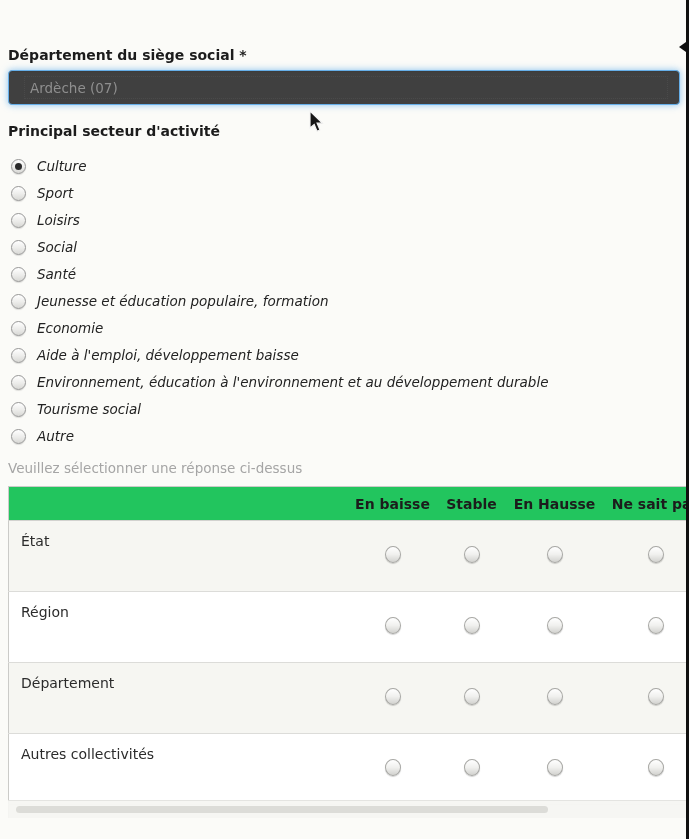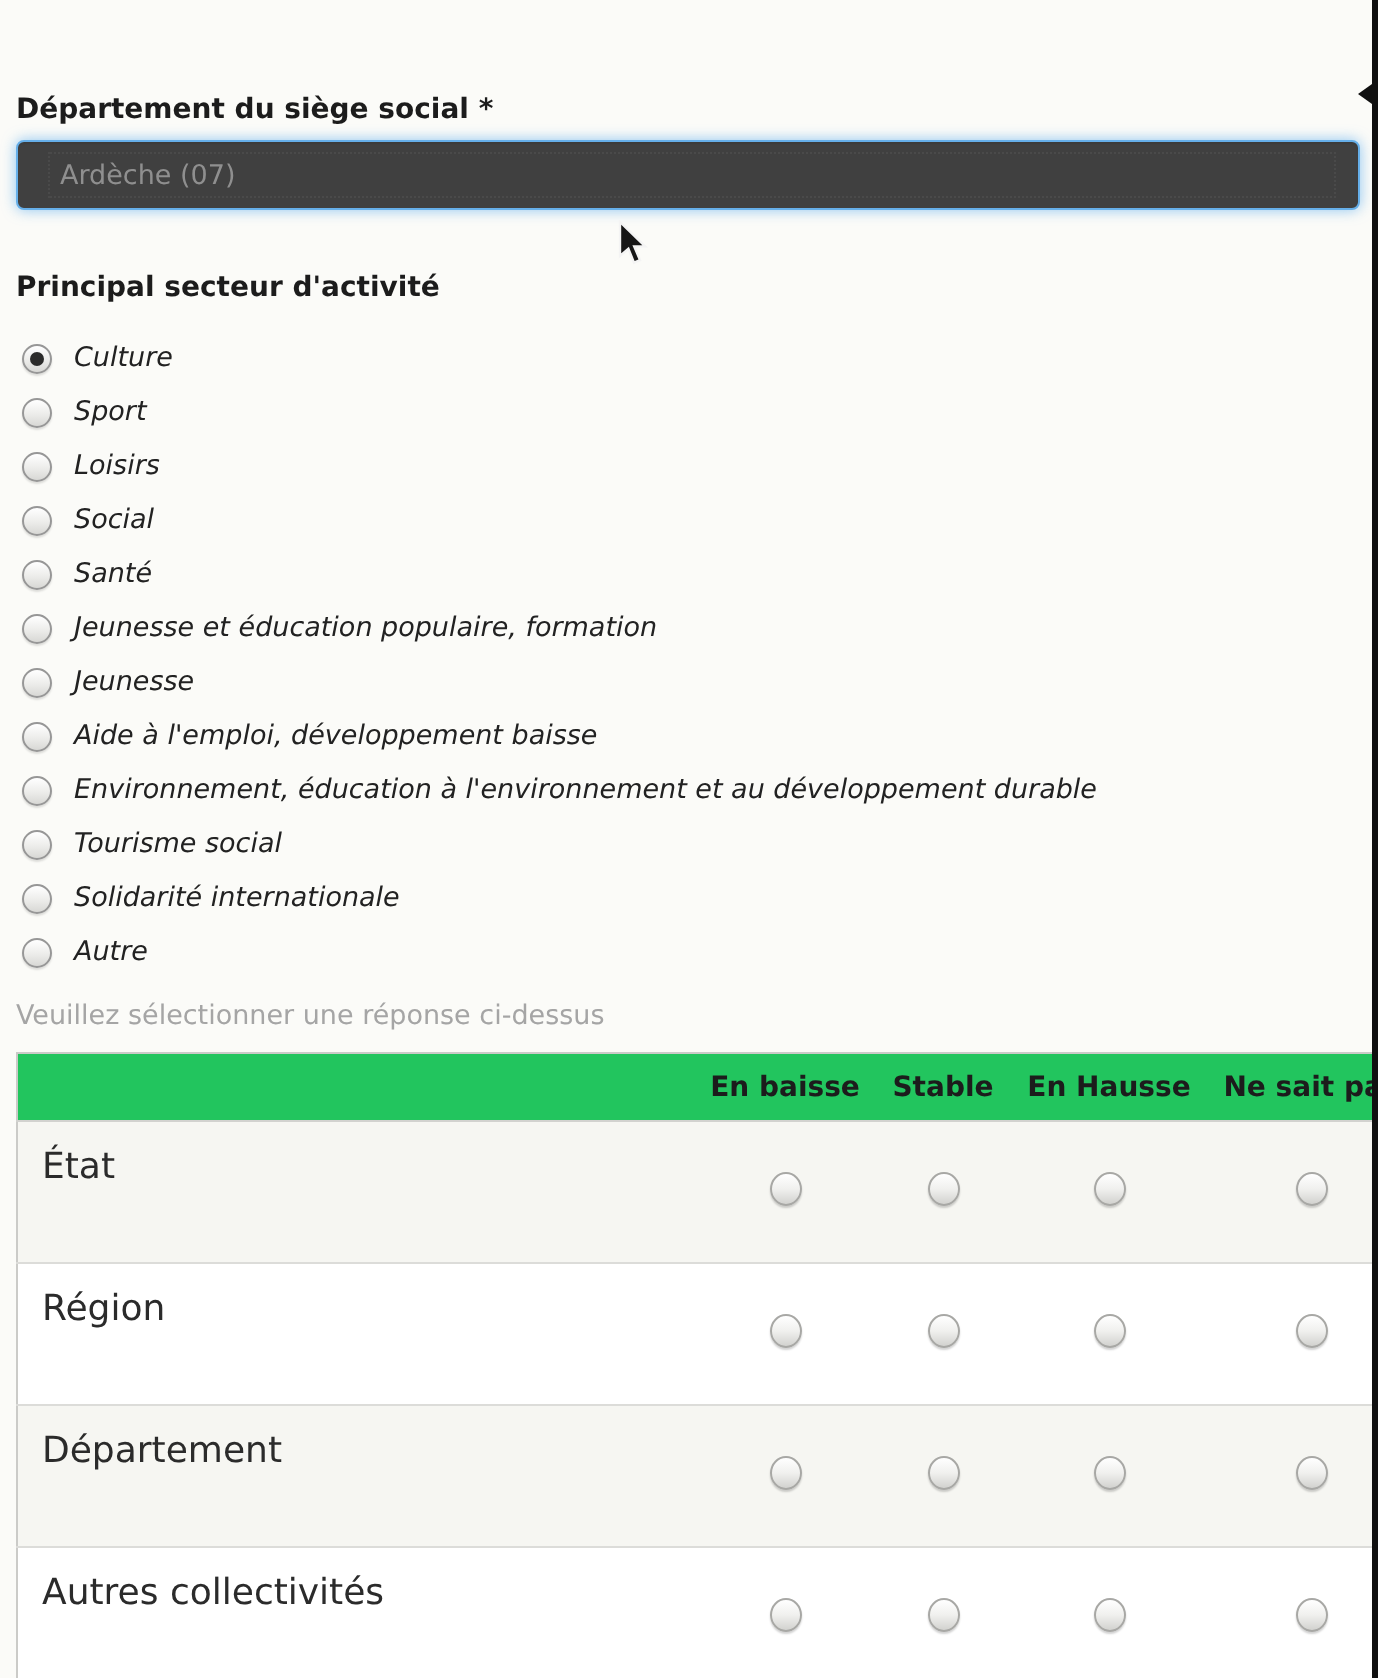--- a/index.html
+++ b/index.html
@@ -10,21 +10,21 @@
     color:#222;
     -webkit-font-smoothing:antialiased;
   }
   .content{position:absolute;top:0;left:0;width:689px;}
 
   .field-label{
     font-size:14px;font-weight:bold;color:#1c1c1c;
     margin:0 0 0 8px;line-height:16px;
   }
   .lbl-dept{padding-top:9px;margin-top:38px;}
-  .lbl-sector{margin-top:31px;}
+  .lbl-sector{margin-top:18px;}
 
   
   .select-box{
     position:relative;margin:7px 0 0 8px;width:670px;height:33px;
     background:#404040;border:1px solid #66afe9;border-radius:4px;
     box-shadow:0 0 7px rgba(82,168,236,.65), inset 0 1px 1px rgba(0,0,0,.07);
     cursor:pointer;
   }
   .select-inner{
     position:absolute;left:15px;right:11px;top:5px;bottom:5px;
@@ -72,21 +72,21 @@
   table.matrix col.c2{width:78px;}
   table.matrix col.c3{width:88px;}
   table.matrix col.c4{width:115px;}
   table.matrix thead th{
     height:33px;padding:0 2px;font-size:14px;font-weight:bold;color:#1c1c1c;
     text-align:center;vertical-align:middle;border-bottom:1px solid #d2d2cf;
     background:#22c55e;white-space:nowrap;
   }
   table.matrix tbody td{height:58px;border-top:1px solid #dcdcd9;}
   table.matrix tbody td.row-label{
-    vertical-align:top;padding:12px 10px 0 12px;font-size:18px;color:#2b2b2b;
+    vertical-align:top;padding:12px 10px 0 12px;font-size:14px;color:#2b2b2b;
     white-space:nowrap;
   }
   table.matrix tbody td.radio-cell{text-align:center;vertical-align:middle;}
   table.matrix tbody tr:nth-child(odd){background:#f6f6f2;}
   .mradio{
     display:inline-block;width:14px;height:15px;border-radius:50%;
     border:1px solid #a8a8a5;
     background:linear-gradient(180deg,#ffffff 0%,#f0f0ee 50%,#d2d2cf 100%);
     box-shadow:0 1px 1px rgba(0,0,0,.18);
     cursor:pointer;
@@ -147,37 +147,33 @@
       <li>
     <span class="radio"></span>
     <span class="option-label">Santé</span>
   </li>
       <li>
     <span class="radio"></span>
     <span class="option-label">Jeunesse et éducation populaire, formation</span>
   </li>
       <li>
     <span class="radio"></span>
-    <span class="option-label">Jeunesse</span>
+    <span class="option-label">Economie</span>
   </li>
       <li>
     <span class="radio"></span>
     <span class="option-label">Aide à l'emploi, développement baisse</span>
   </li>
       <li>
     <span class="radio"></span>
     <span class="option-label">Environnement, éducation à l'environnement et au développement durable</span>
   </li>
       <li>
     <span class="radio"></span>
     <span class="option-label">Tourisme social</span>
-  </li>
-      <li>
-    <span class="radio"></span>
-    <span class="option-label">Solidarité internationale</span>
   </li>
       <li>
     <span class="radio"></span>
     <span class="option-label">Autre</span>
   </li>
     </ul>
 
   <div class="helper-text">Veuillez sélectionner une réponse ci-dessus</div>
 
 

